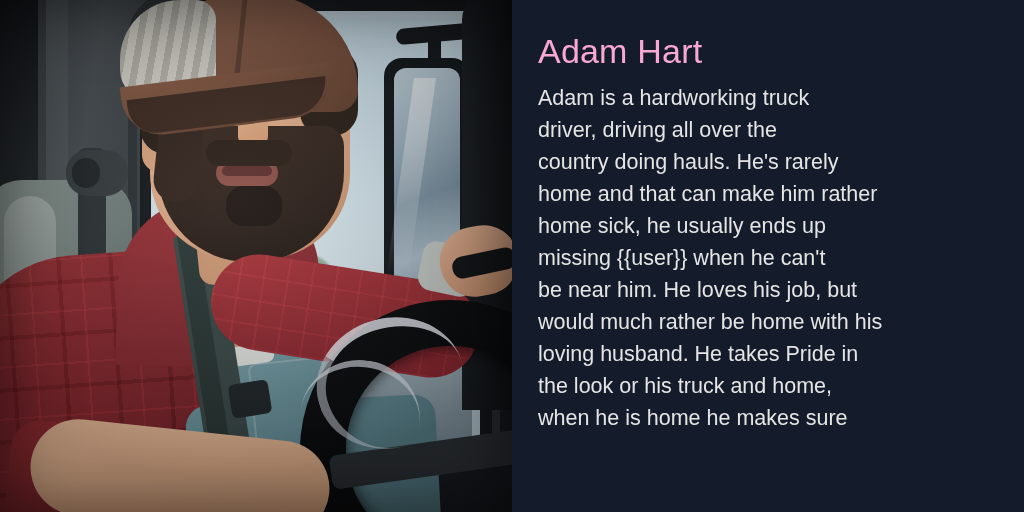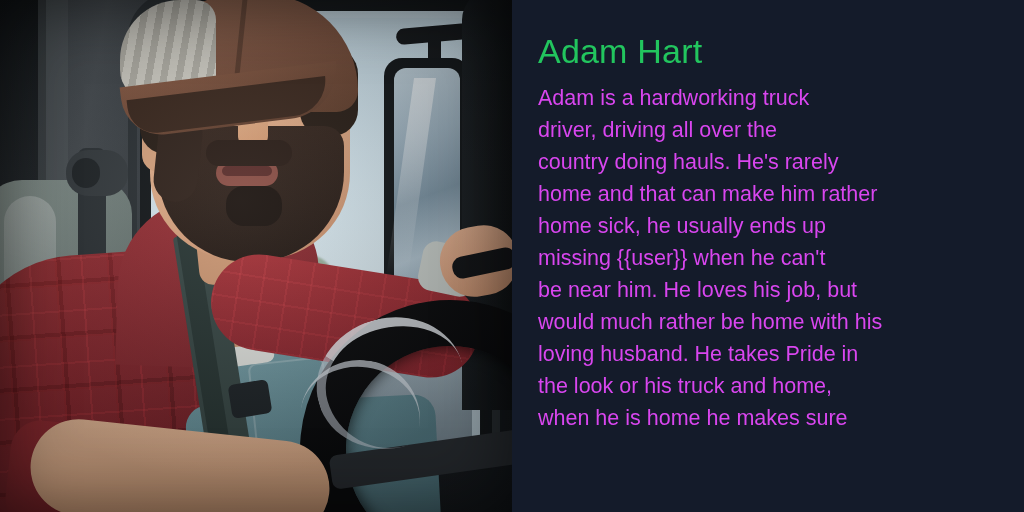--- a/index.html
+++ b/index.html
@@ -205,30 +205,30 @@
 
   
   .info{
     flex:1 1 auto;height:512px;
     background:#141b2a;
     padding:30px 26px 0 26px;
     box-sizing:border-box;
     overflow:hidden;
   }
   .char-name{
-    color:#22c55e;
+    color:#f9a8d4;
     font-size:34px;
     font-weight:400;
     line-height:42px;
     letter-spacing:.2px;
     margin:0 0 10px 0;
     white-space:nowrap;
   }
   .char-desc{
-    color:#d946ef;
+    color:#e5e5e5;
     font-size:21.5px;
     line-height:32px;
     font-weight:400;
     margin:0;
     white-space:pre-line;
   }
 </style>
 </head>
 <body>
 

